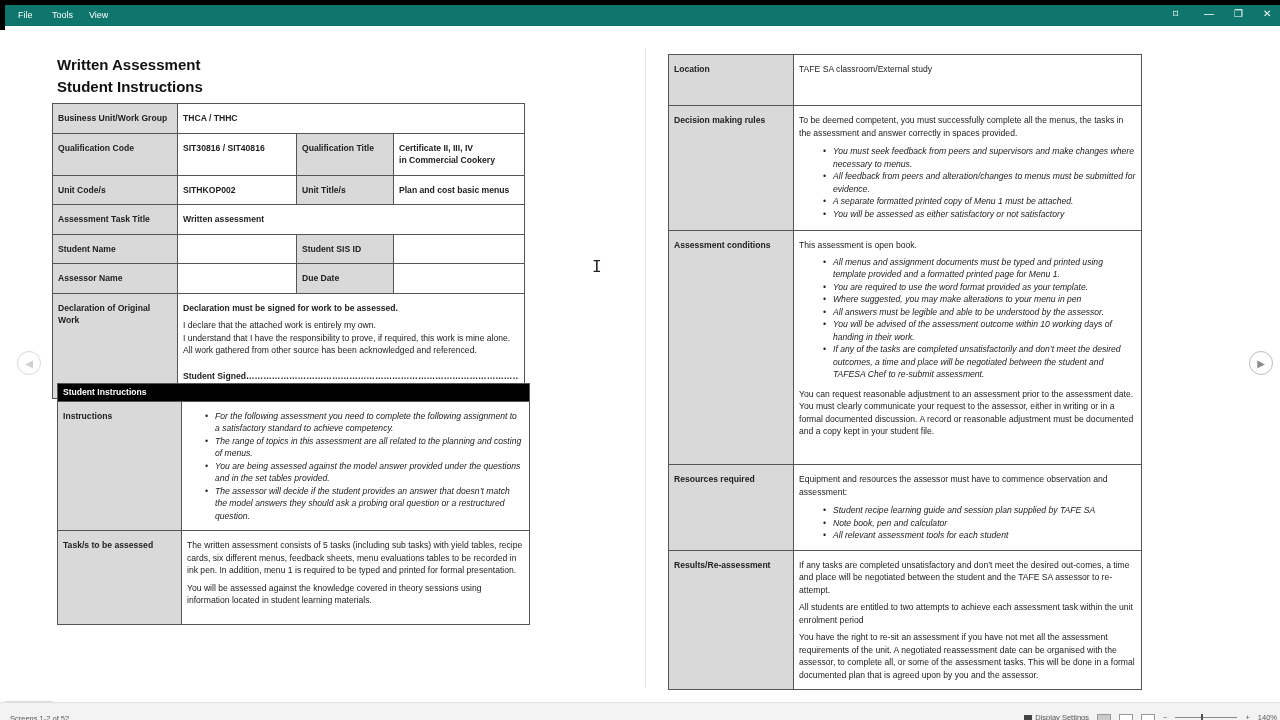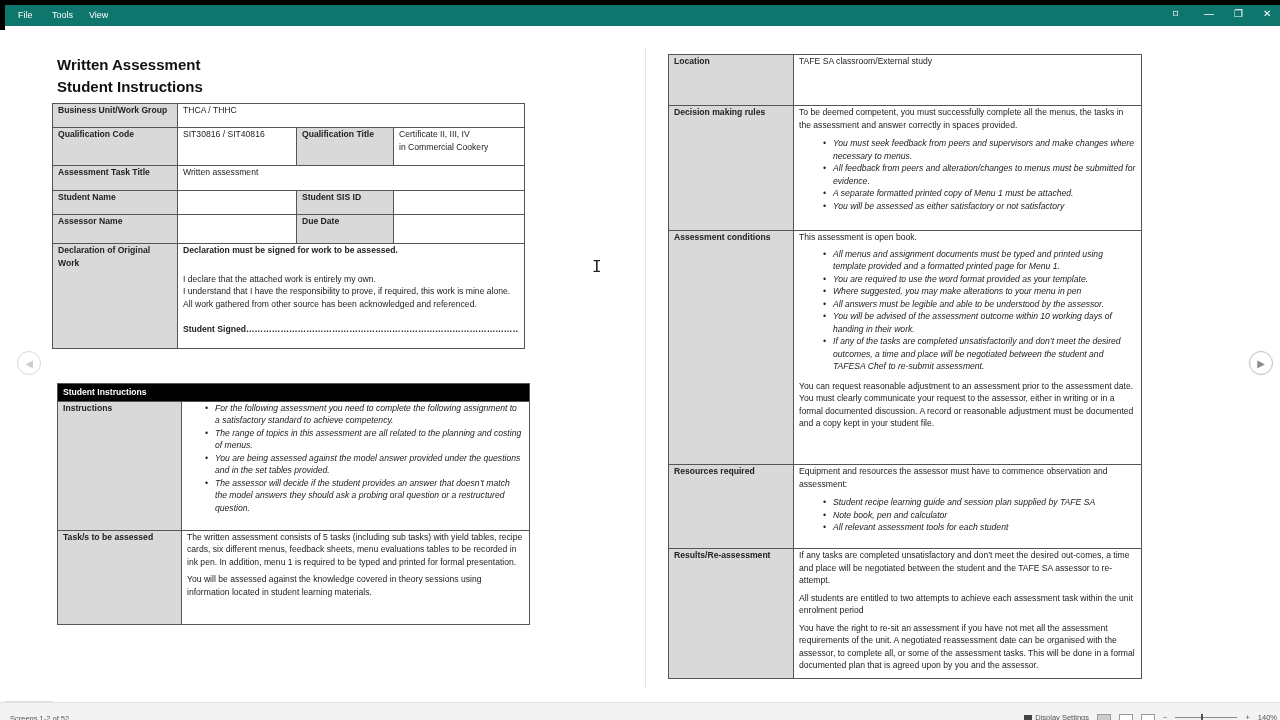--- a/index.html
+++ b/index.html
@@ -10,24 +10,24 @@
   .menu span { margin-right: 0; cursor: pointer; position: absolute; white-space: nowrap; }
   .doc-title { position: absolute; left: 455px; top: 5px; white-space: nowrap; }
   .win-ctrl { position: absolute; top: 3px; font-size: 10px; cursor: pointer; }
   .viewport { position: absolute; left: 5px; top: 26px; width: 1275px; height: 676px; background: #fff; }
   .page-divider { position: absolute; left: 645px; top: 48px; width: 1px; height: 640px; background: #e6e6e6; }
   .nav-arrow { position: absolute; width: 24px; height: 24px; border-radius: 50%; border: 1.5px solid #d8d8d8; background: #fff; display: flex; align-items: center; justify-content: center; font-size: 10px; color: #cfcfcf; cursor: pointer; }
   .nav-arrow.right { border-color: #bdbdbd; color: #8a8a8a; }
 
   .h1 { position: absolute; left: 57px; font-size: 15px; font-weight: bold; color: #111; }
   table { border-collapse: collapse; position: absolute; font-size: 8.6px; color: #222; table-layout: fixed; }
-  td { border: 1px solid #555; vertical-align: top; padding: 0 5px; line-height: 12.5px; }
+  td { border: 1px solid #555; vertical-align: top; padding: 8px 5px; line-height: 12.5px; }
   td.lbl { background: #d9d9d9; font-weight: bold; color: #222; }
   td.val { background: #fff; }
-  td.valb { background: #fff; font-weight: normal; }
+  td.valb { background: #fff; font-weight: bold; }
   .thead { background: #000; color: #fff; font-weight: bold; }
   ul.b { list-style: none; margin: 2px 0 0 0; }
   ul.b li { padding-left: 28px; text-indent: -10px; margin-left: 0; font-style: italic; }
   ul.b li::before { content: "•"; display: inline-block; width: 10px; text-indent: 0; }
   ul.b.indent li { padding-left: 34px; }
   p.sp { margin-top: 5px; }
 
   .cursor { position: absolute; left: 592px; top: 257px; font-size: 16px; color: #222; font-family: "DejaVu Sans Mono", monospace; }
 
   .statusbar { position: absolute; left: 0; top: 702px; width: 1280px; height: 18px; background: #f3f3f3; border-top: 1px solid #e2e2e2; font-size: 7.5px; color: #555; }
@@ -84,41 +84,47 @@
   </tr>
   <tr style="height:38px">
     <td class="lbl">Qualification Code</td>
     <td class="valb">SIT30816 / SIT40816</td>
     <td class="lbl">Qualification Title</td>
     <td class="valb">
           <div>Certificate II, III, IV</div>
           <div>in Commercial Cookery</div>
         </td>
   </tr>
+  <tr style="height:26px">
+    <td class="lbl">Unit Code/s</td>
+    <td class="valb">SITHKOP002</td>
+    <td class="lbl">Unit Title/s</td>
+    <td class="valb">Plan and cost basic menus</td>
+  </tr>
   <tr style="height:25px">
     <td class="lbl">Assessment Task Title</td>
     <td class="valb" colspan="3">Written assessment</td>
   </tr>
   <tr style="height:24px">
     <td class="lbl">Student Name</td>
     <td class="val"></td>
     <td class="lbl">Student SIS ID</td>
     <td class="val"></td>
   </tr>
   <tr style="height:29px">
     <td class="lbl">Assessor Name</td>
     <td class="val"></td>
     <td class="lbl">Due Date</td>
     <td class="val"></td>
   </tr>
   <tr style="height:105px">
     <td class="lbl">Declaration of Original Work</td>
     <td class="val" colspan="3">
       <div style="font-weight:bold">Declaration must be signed for work to be assessed.</div>
-      <div style="margin-top:16px">I declare that the attached work is entirely my own.</div>
+      <div style="margin-top:5px">I declare that the attached work is entirely my own.</div>
       <div>I understand that I have the responsibility to prove, if required, this work is mine alone.</div>
       <div>All work gathered from other source has been acknowledged and referenced.</div>
       <div style="font-weight:bold; margin-top:13px; white-space:nowrap; overflow:hidden">Student Signed……………………………………………………………………………………………</div>
     </td>
   </tr>
 </tbody>
   </table>
 
 <table style="left:57px; top:383px; width:472px;">
   <colgroup>

